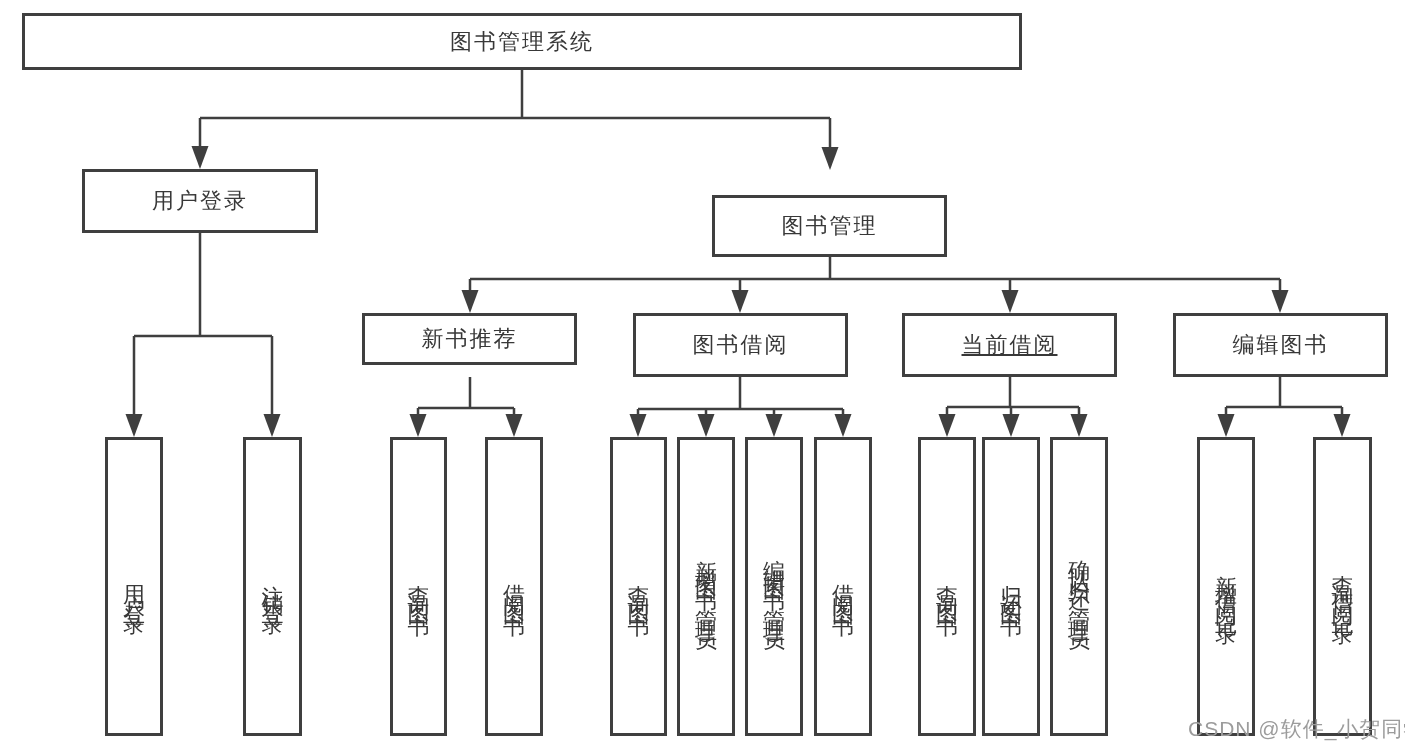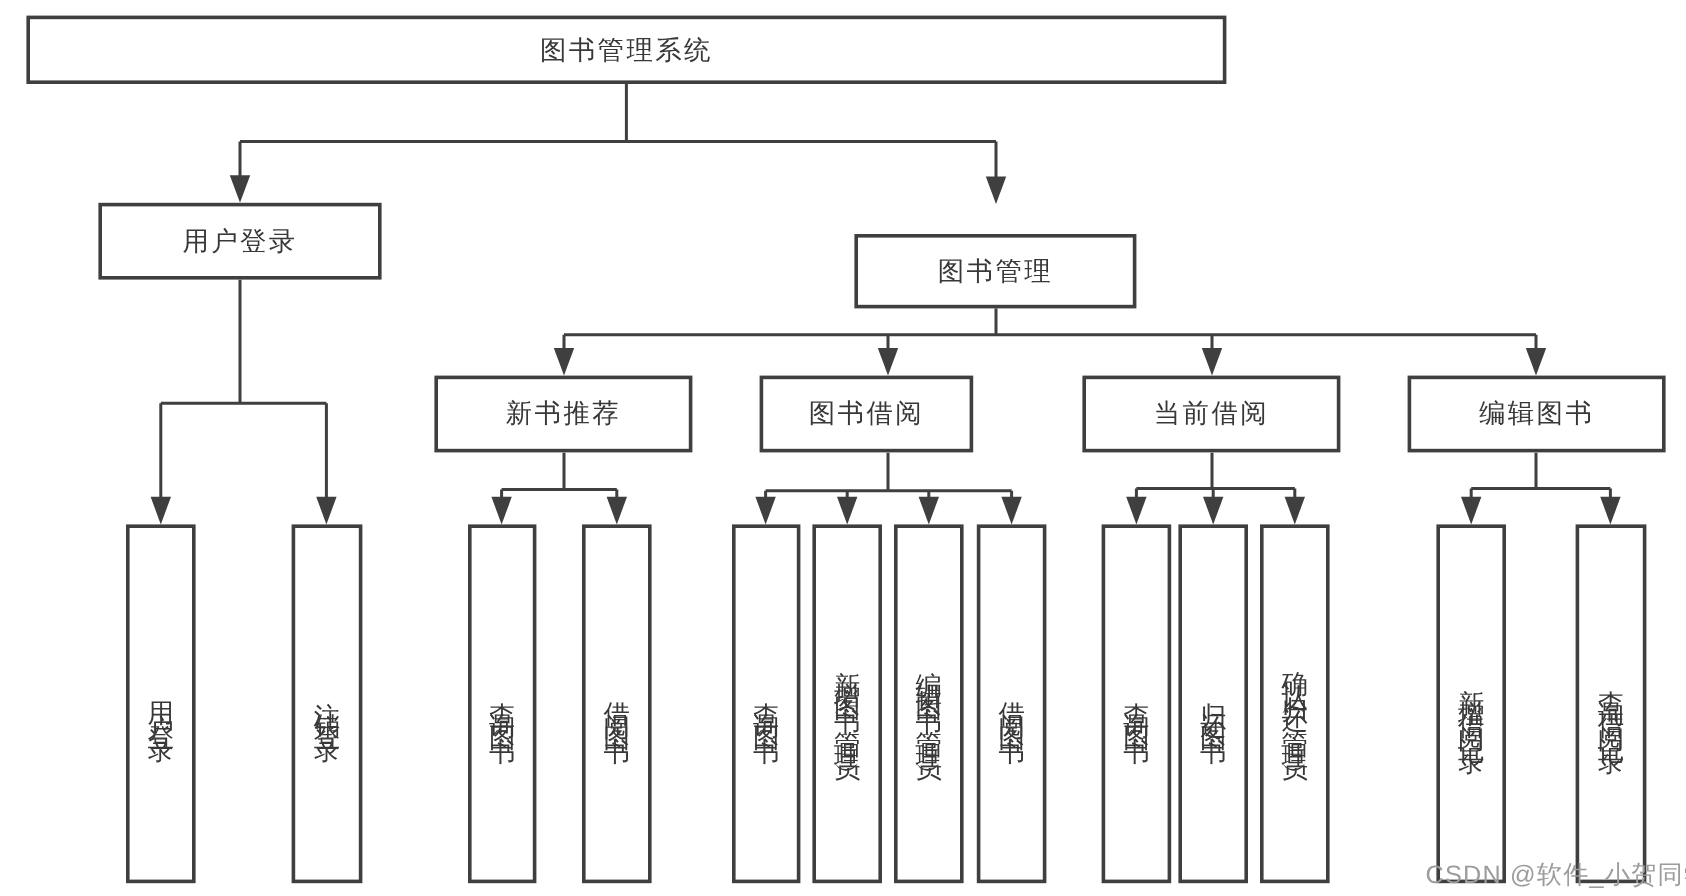--- a/index.html
+++ b/index.html
@@ -97,27 +97,27 @@
     <span>图书管理系统</span>
   </div>
 
   <div class="node" style="left:82px; top:169px; width:236px; height:64px;">
     <span>用户登录</span>
   </div>
   <div class="node" style="left:712px; top:170px; width:235px; height:62px;margin-top:25px;">
     <span>图书管理</span>
   </div>
 
-  <div class="node" style="left:362px; top:313px; width:215px; height:64px;text-align:right;">
+  <div class="node" style="left:362px; top:313px; width:215px; height:52px;text-align:right;">
     <span>新书推荐</span>
   </div>
-  <div class="node" style="left:633px; top:313px; width:178px; height:64px;">
+  <div class="node" style="left:633px; top:313px; width:215px; height:64px;">
     <span>图书借阅</span>
   </div>
-  <div class="node" style="left:902px; top:313px; width:215px; height:64px;">
+  <div class="node" style="left:902px; top:313px; width:215px; height:64px;text-decoration:underline;">
     <span>当前借阅</span>
   </div>
   <div class="node" style="left:1173px; top:313px; width:215px; height:64px;">
     <span>编辑图书</span>
   </div>
 
   <div class="node leaf" style="left:105px; top:437px; width:58px; height:299px;">
     <span>用户登录</span>
   </div>
   <div class="node leaf" style="left:243px; top:437px; width:59px; height:299px;">

